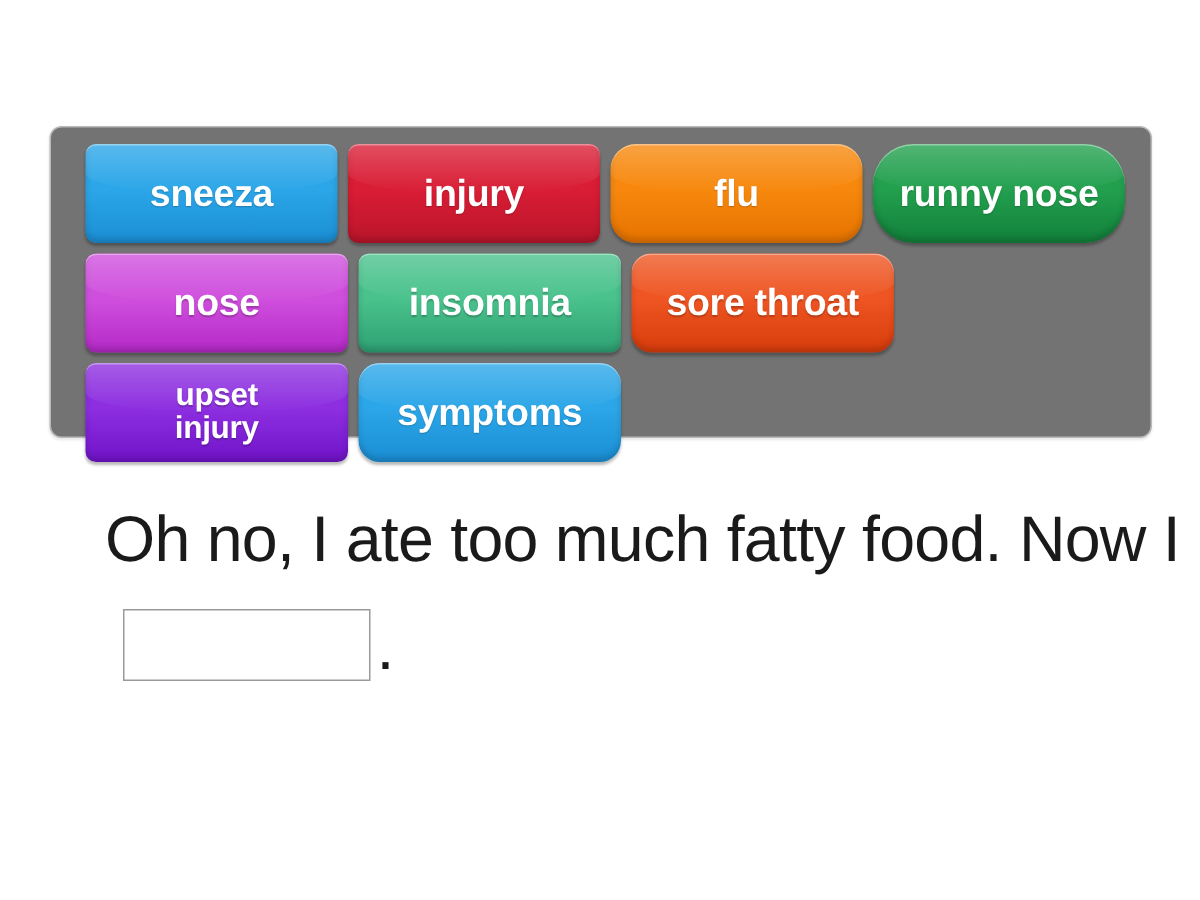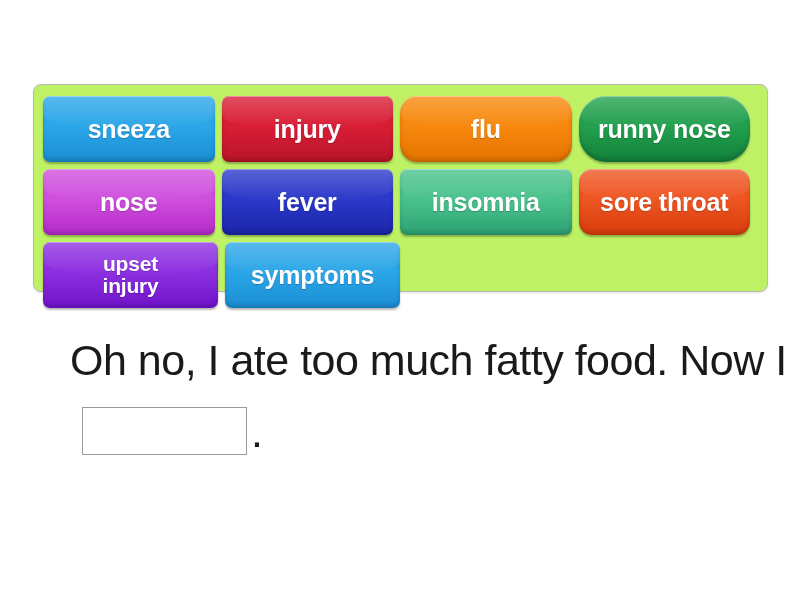--- a/index.html
+++ b/index.html
@@ -16,25 +16,25 @@
   }
 
   
   #word-bank {
     position: absolute;
     left: 33px;
     top: 84px;
     width: 735px;
     height: 208px;
     box-sizing: border-box;
-    background: #bef264;
+    background: #737373;
     border: 1px solid #b9b9b9;
     border-radius: 8px;
     box-shadow: 0 1px 2px rgba(0,0,0,0.10);
-    padding: 11px 10px 10px 9px;
+    padding: 11px 10px 10px 23px;
   }
 
   .tile-row {
     display: flex;
     align-items: flex-start;
     margin-bottom: 7px;
   }
   .tile-row:last-child { margin-bottom: 0; }
 
   
@@ -116,37 +116,34 @@
     </div>
     <div class="tile" style="width: 175px; background: linear-gradient(rgb(34, 160, 78) 0%, rgb(34, 160, 78) 46%, rgb(18, 128, 58) 100%); border-radius: 27px;">
       <span class="tile-label">runny nose</span>
     </div>
   </div>
 
   <div class="tile-row">
     <div class="tile" style="width: 175px; background: linear-gradient(rgb(207, 79, 221) 0%, rgb(207, 79, 221) 46%, rgb(180, 41, 199) 100%);">
       <span class="tile-label">nose</span>
     </div>
-    <div class="tile" style="width: 175px; background: linear-gradient(rgb(43, 56, 201) 0%, rgb(43, 56, 201) 46%, rgb(26, 37, 168) 100%);">
-      <span class="tile-label">fever</span>
-    </div>
     <div class="tile" style="width: 175px; background: linear-gradient(rgb(73, 194, 140) 0%, rgb(73, 194, 140) 46%, rgb(46, 161, 115) 100%);">
       <span class="tile-label">insomnia</span>
     </div>
     <div class="tile" style="width: 175px; background: linear-gradient(rgb(238, 85, 34) 0%, rgb(238, 85, 34) 46%, rgb(216, 60, 12) 100%); border-radius: 13px;">
       <span class="tile-label">sore throat</span>
     </div>
   </div>
 
   <div class="tile-row">
     <div class="tile small" style="width: 175px; background: linear-gradient(rgb(141, 47, 224) 0%, rgb(141, 47, 224) 46%, rgb(112, 19, 201) 100%);">
       <span class="tile-label" style="white-space: pre-line;">upset
 injury</span>
     </div>
-    <div class="tile" style="width: 175px; background: linear-gradient(rgb(43, 166, 232) 0%, rgb(43, 166, 232) 46%, rgb(27, 142, 212) 100%);">
+    <div class="tile" style="width: 175px; background: linear-gradient(rgb(43, 166, 232) 0%, rgb(43, 166, 232) 46%, rgb(27, 142, 212) 100%); border-radius: 14px;">
       <span class="tile-label">symptoms</span>
     </div>
   </div>
 
 </div>
 
 <div id="sentence">
   <span class="seg">Oh no, I ate too much fatty food. Now I have an</span><span id="drop-blank"></span><span class="seg">.</span>
 </div>
 

